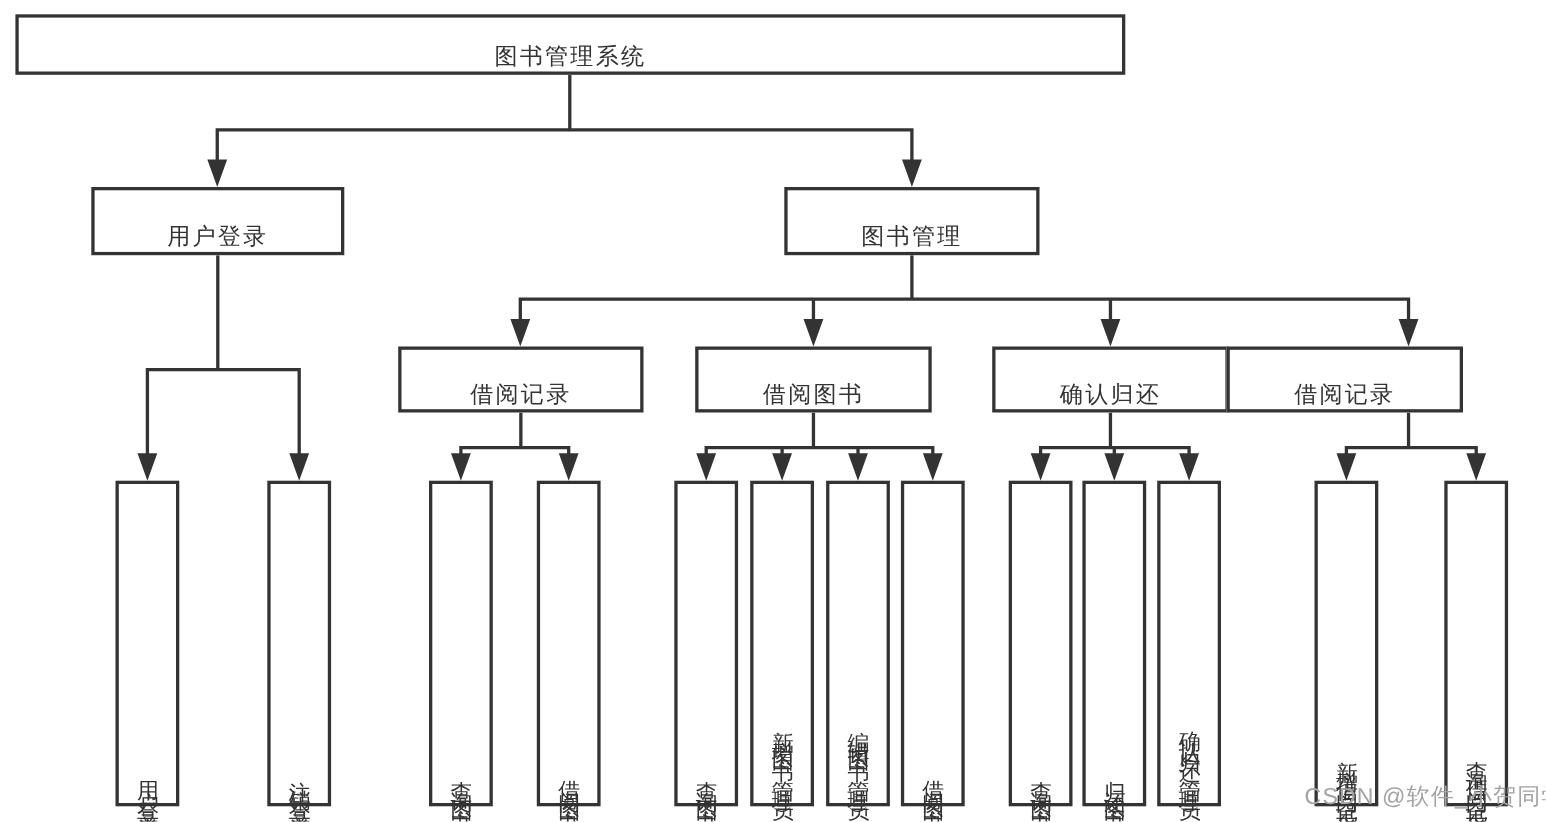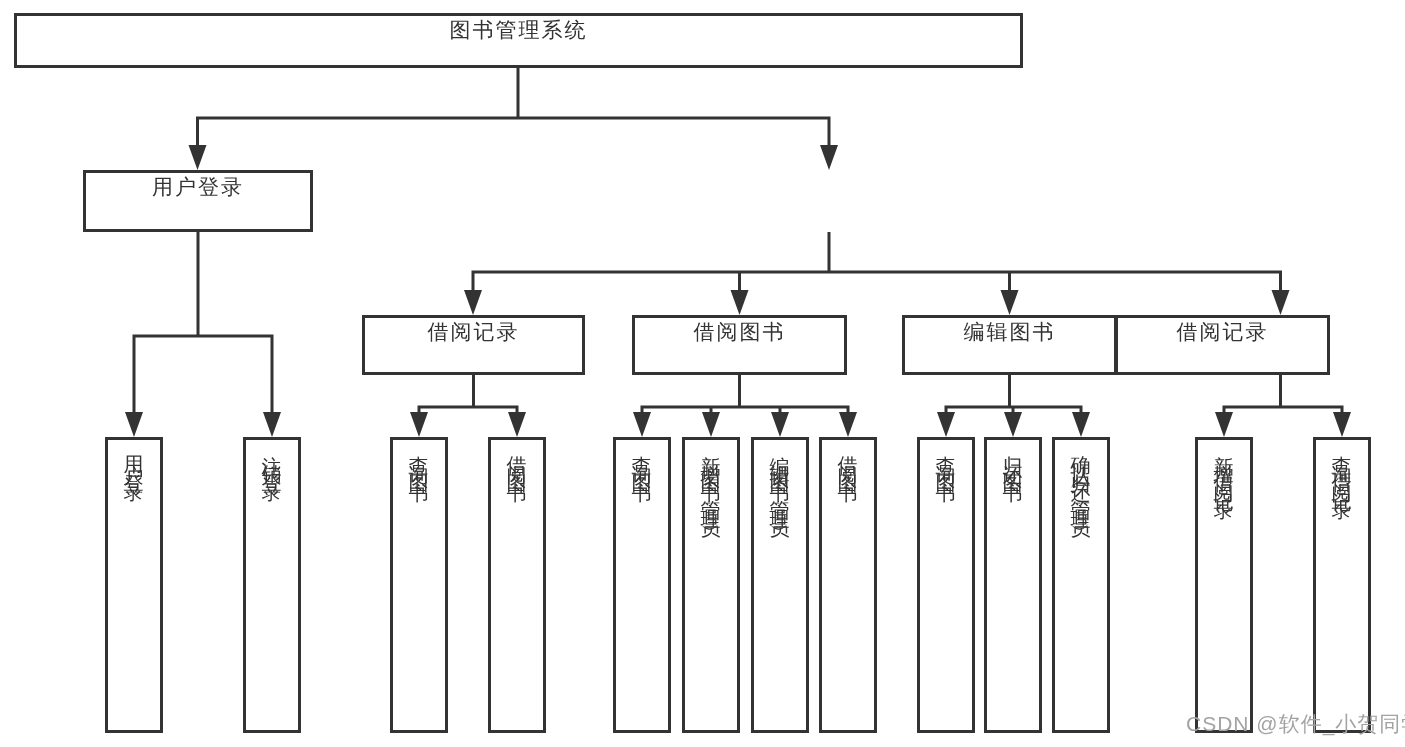--- a/index.html
+++ b/index.html
@@ -1,20 +1,20 @@
 <!DOCTYPE html>
 <html><head>
 <meta charset="utf-8">
 <style>
   html,body{margin:0;padding:0;background:#ffffff;}
   body{font-family:"Liberation Sans","DejaVu Sans",sans-serif;}
   .canvas{position:relative;width:1405px;height:747px;background:#ffffff;overflow:hidden;}
   .wires{position:absolute;left:0;top:0;}
   .box{position:absolute;box-sizing:border-box;border:3px solid #333333;background:#ffffff;
-       display:flex;align-items:flex-start;justify-content:center;color:#333333;}
+       display:flex;align-items:flex-end;justify-content:center;color:#333333;}
   .h-label{font-size:21px;letter-spacing:2px;white-space:nowrap;}
   .v-label{writing-mode:vertical-rl;text-orientation:mixed;font-size:20px;letter-spacing:9px;
            line-height:1;white-space:nowrap;}
   .watermark{position:absolute;left:1186px;top:710px;font-size:21px;letter-spacing:1px;
              color:#a3a3a3;white-space:nowrap;z-index:5;}
 </style>
 </head>
 <body>
 
 <div class="canvas">
@@ -39,29 +39,32 @@
              M1333 412 L1351 412 L1342 437 Z"></path>
   </svg>
 
   <div class="box" style="left:14px;top:13px;width:1009px;height:55px">
     <span class="h-label">图书管理系统</span>
   </div>
 
   <div class="box" style="left:83px;top:170px;width:230px;height:62px">
     <span class="h-label">用户登录</span>
   </div>
+  <div class="box" style="left:713px;top:170px;width:232px;height:62px">
+    <span class="h-label">图书管理</span>
+  </div>
 
   <div class="box" style="left:362px;top:315px;width:223px;height:60px">
     <span class="h-label">借阅记录</span>
   </div>
   <div class="box" style="left:632px;top:315px;width:215px;height:60px">
     <span class="h-label">借阅图书</span>
   </div>
   <div class="box" style="left:902px;top:315px;width:215px;height:60px">
-    <span class="h-label">编辑图书</span>
+    <span class="h-label">确认归还</span>
   </div>
   <div class="box" style="left:1115px;top:315px;width:215px;height:60px">
     <span class="h-label">借阅记录</span>
   </div>
 
   <div class="box" style="left:105px;top:437px;width:58px;height:296px">
     <span class="v-label">用户登录</span>
   </div>
   <div class="box" style="left:243px;top:437px;width:58px;height:296px">
     <span class="v-label">注销登录</span>

